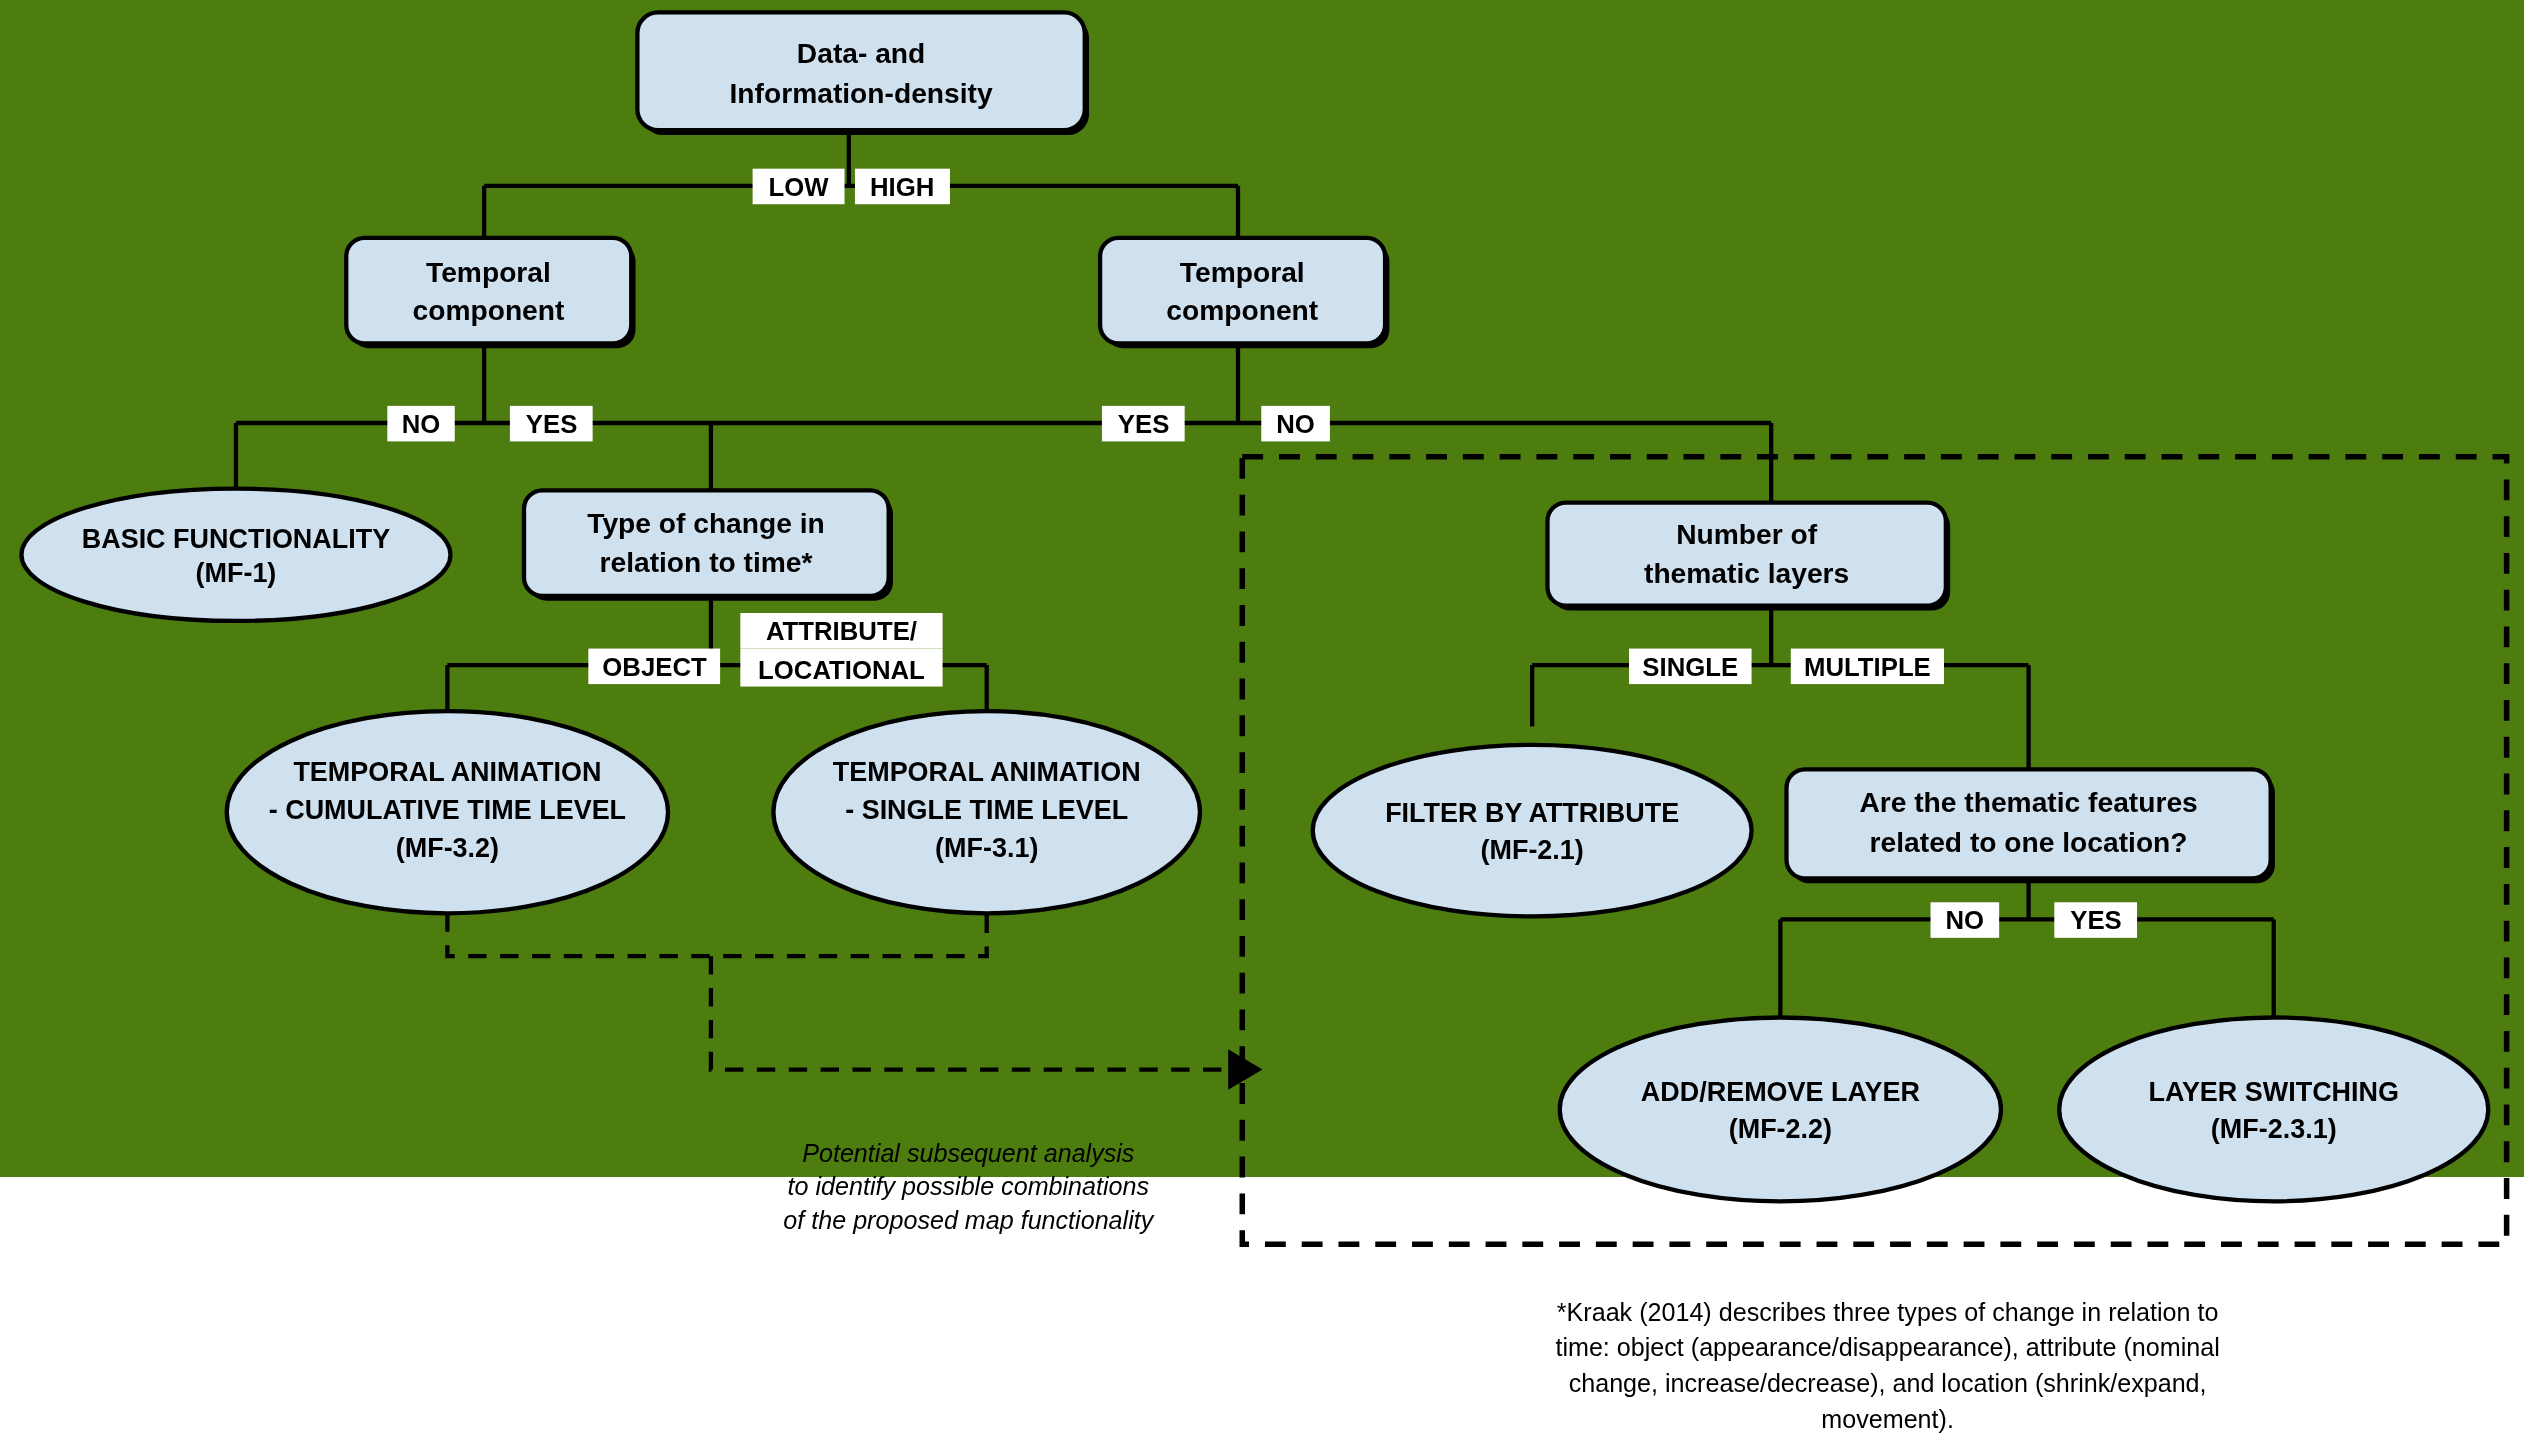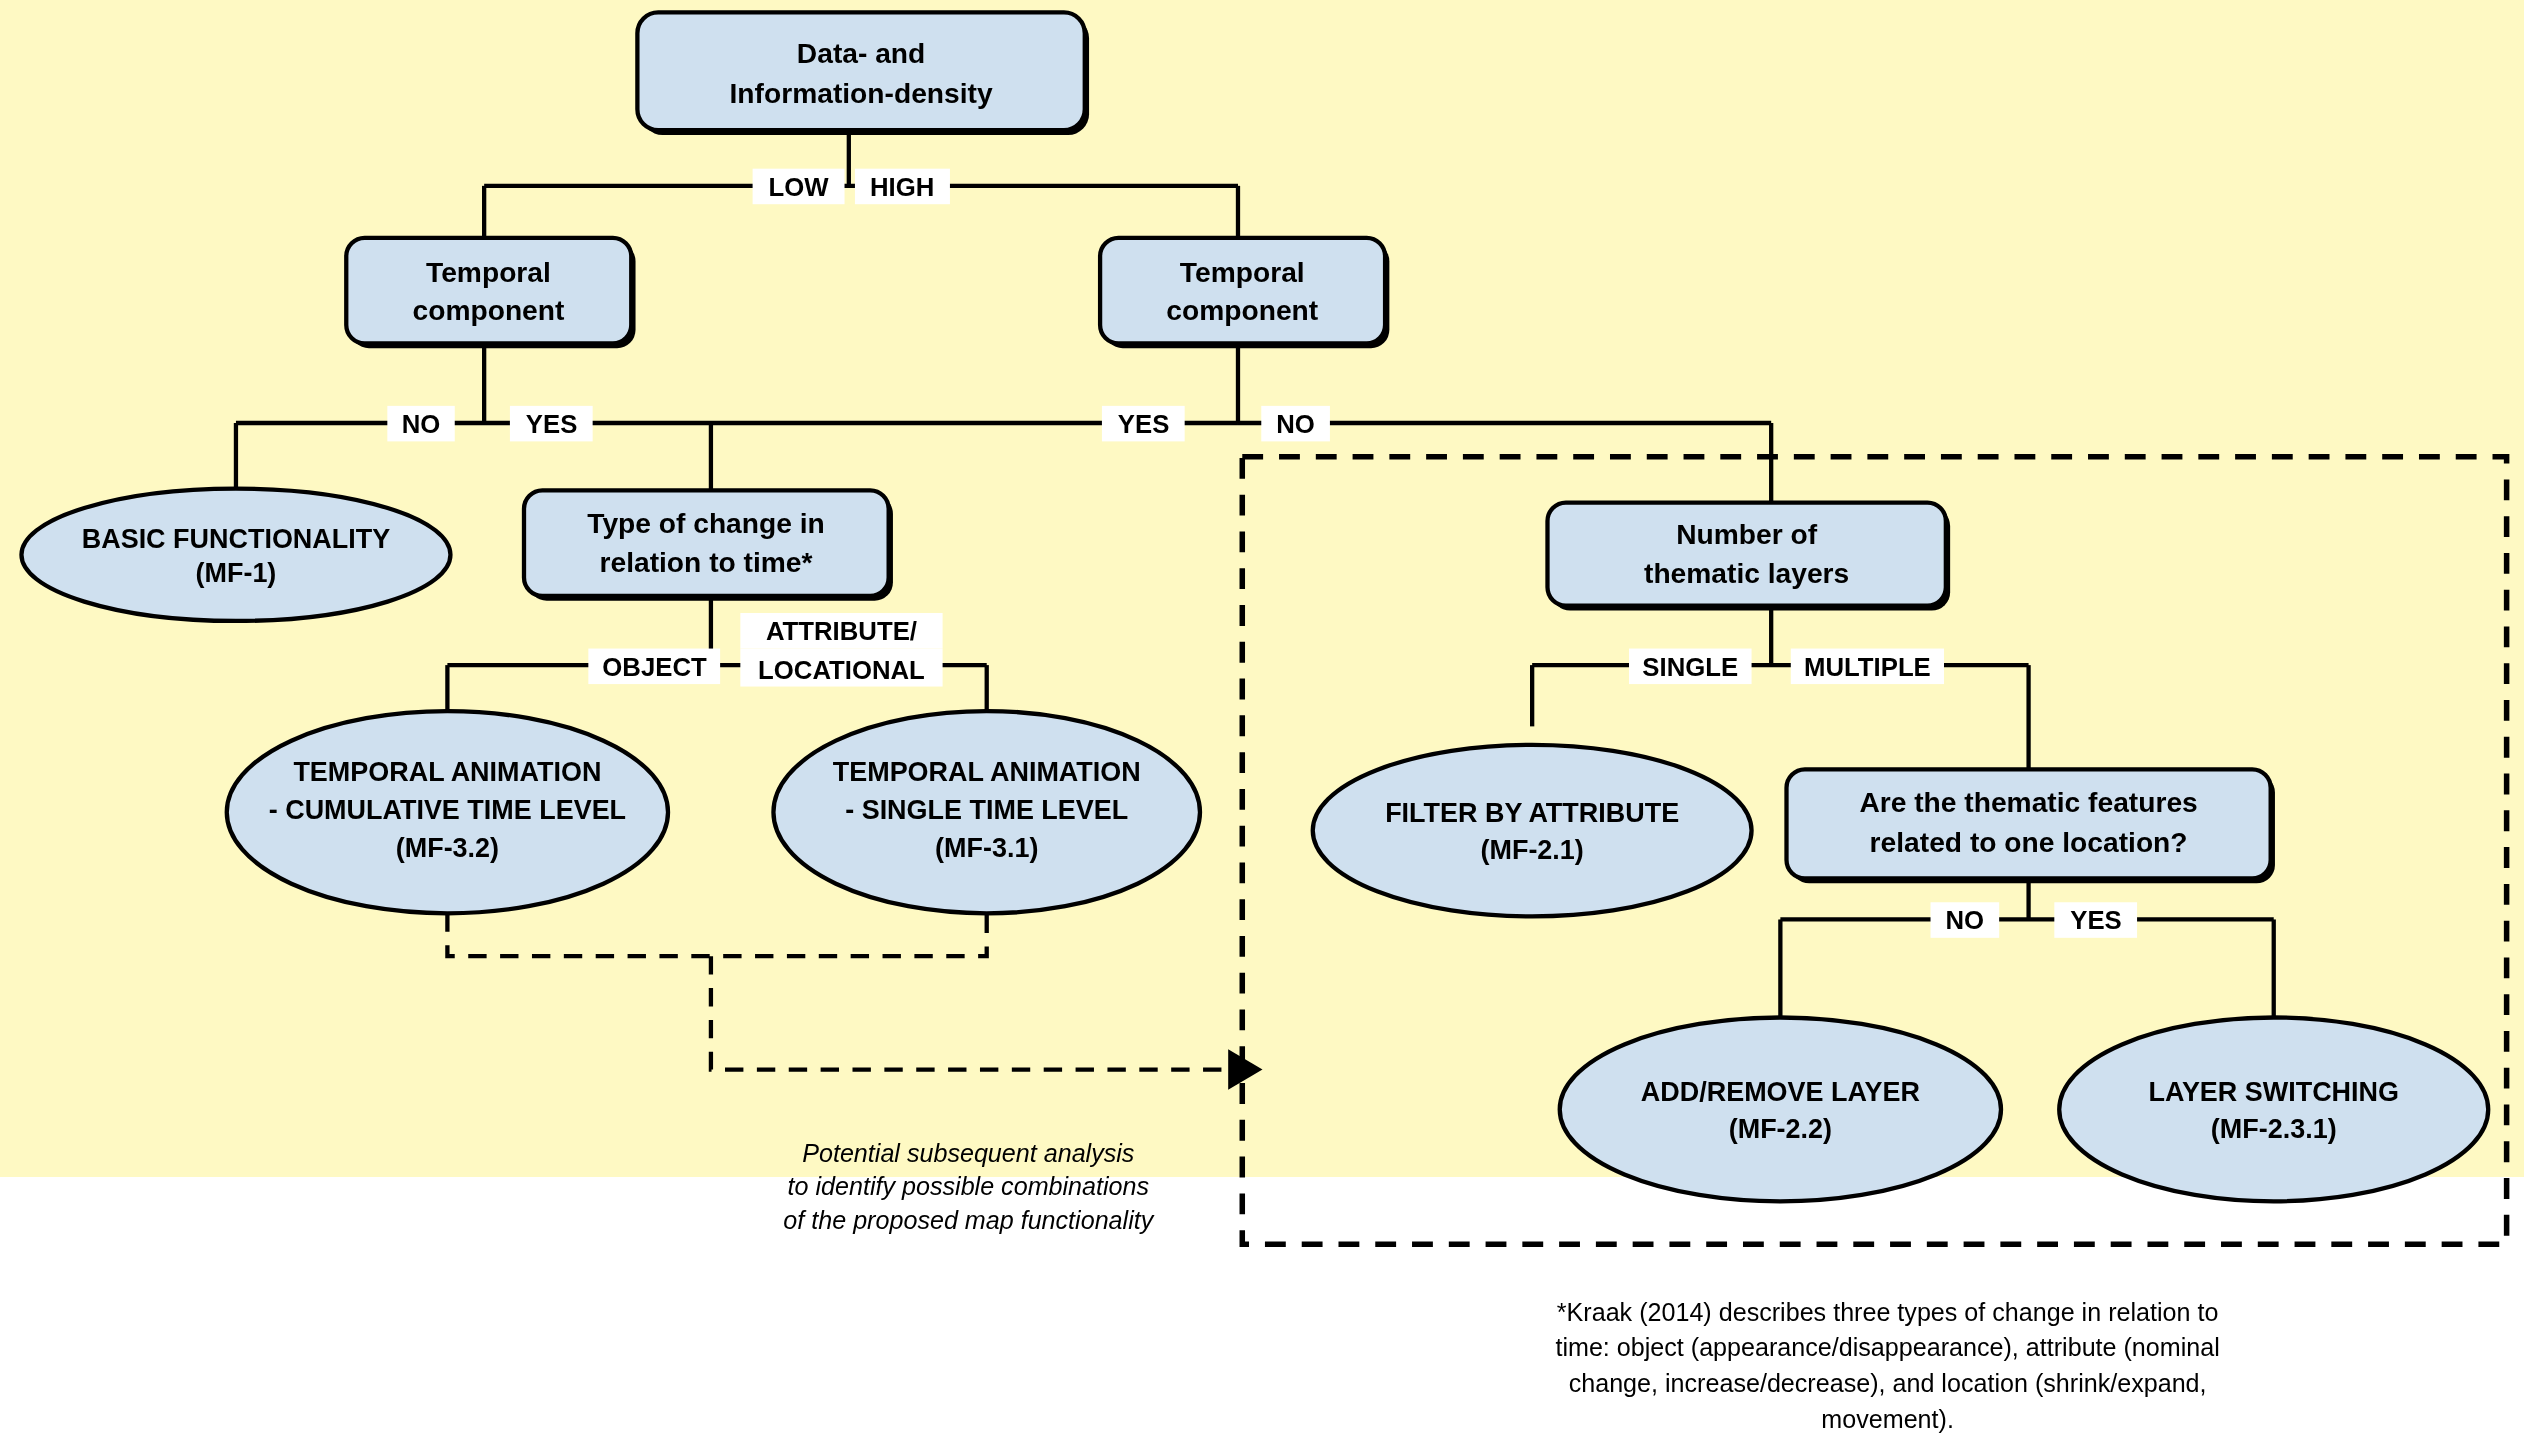--- a/index.html
+++ b/index.html
@@ -2,21 +2,21 @@
 <html style="font-size:9.8px"><head>
 <meta charset="utf-8">
 <title>Map Functionality Decision Tree</title>
 <style>
   html,body{margin:0;padding:0;background:#ffffff;}
   body{
     width:2525px;height:1454px;
     font-family:"Liberation Sans", sans-serif;
     overflow:hidden;
   }
-  #stage{position:relative;width:2525px;height:1177px;background:#fef9c3;}
+  #stage{position:relative;width:2525px;height:1177px;background:#4d7c0f;}
   svg#diagram{position:absolute;left:0;top:0;width:2525px;height:1454px;display:block;}
 
   
   .node-label{
     font-family:"Liberation Sans", sans-serif;
     font-weight:bold;
     fill:#000;
     text-anchor:middle;
     dominant-baseline:middle;
   }

